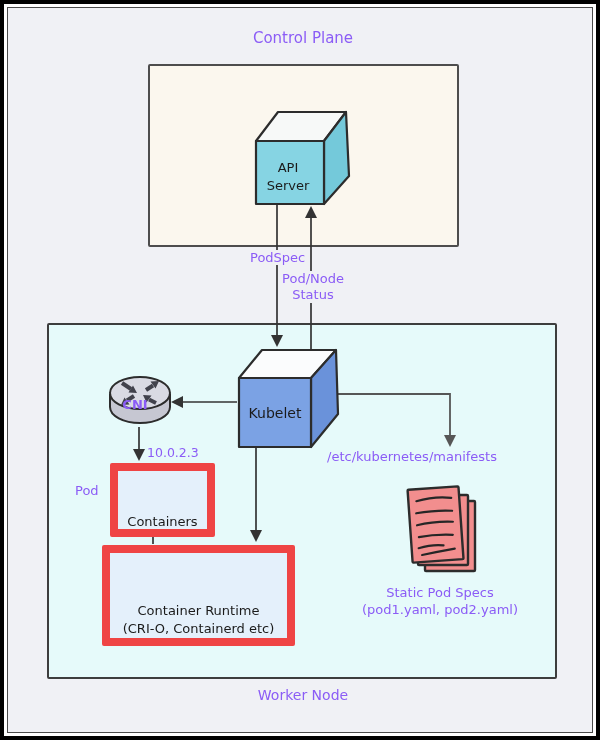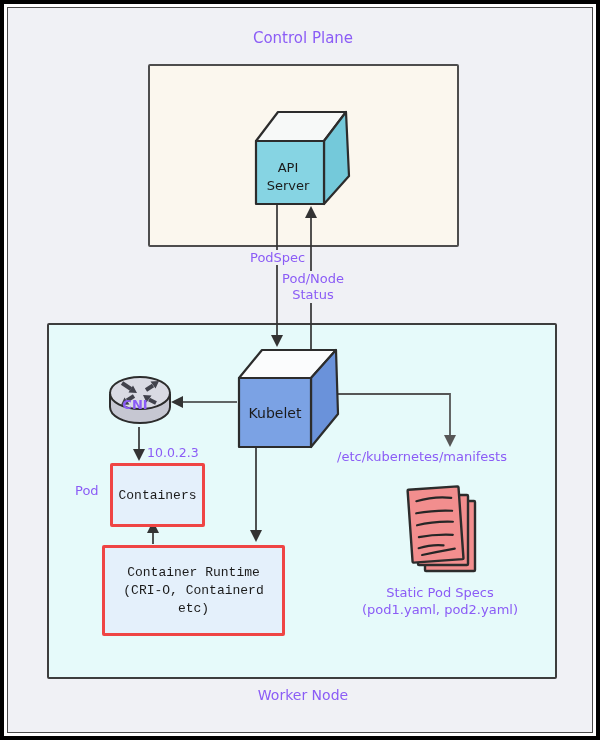--- a/index.html
+++ b/index.html
@@ -14,22 +14,22 @@
     border:1px solid #4a4a4a;background:var(--page-bg);}
   .abs{position:absolute;}
   .lbl{position:absolute;white-space:nowrap;font-size:13px;color:#8b5cf6;}
   .centered{transform:translateX(-50%);text-align:center;}
   .knockout{background:var(--page-bg);padding:0 3px;line-height:15px;}
   .box{position:absolute;border-radius:2px;}
   .cp-box{left:148px;top:64px;width:307px;height:179px;
     background:var(--control-plane-fill);border:2px solid #4d4d4d;}
   .wn-box{left:47px;top:323px;width:506px;height:352px;
     background:var(--worker-fill);border:2px solid #3d3d3d;}
-  .sub-box{background:var(--box-fill);border:3px solid #ef4444;
-    display:flex;align-items:center;justify-content:center;flex-direction:column;font-family:Liberation Mono, monospace;}
+  .sub-box{background:var(--box-fill);border:8px solid #ef4444;
+    display:flex;align-items:center;justify-content:flex-end;flex-direction:column;}
   .containers-box{left:110px;top:463px;width:89px;height:58px;}
   .runtime-box{left:102px;top:545px;width:177px;height:85px;line-height:18px;font-size:13px;text-align:center;}
   .cube-label{position:absolute;text-align:center;font-size:13px;line-height:18px;}
   svg{position:absolute;overflow:visible;}
   .edge-layer{left:0;top:0;pointer-events:none;}
   .title{font-size:15px;}
   .footer-title{font-size:14px;}
 </style>
 </head>
 <body>
@@ -150,21 +150,21 @@
 
   <div class="box sub-box containers-box">
     <div style="font-size:13px;">Containers</div>
   </div>
 
   <div class="box sub-box runtime-box">
     <div>Container Runtime</div>
     <div>(CRI-O, Containerd etc)</div>
   </div>
 
-  <div class="lbl centered" style="left:422px;top:449px;">/etc/kubernetes/manifests</div>
+  <div class="lbl centered" style="left:412px;top:449px;">/etc/kubernetes/manifests</div>
 
   <div class="lbl centered" style="left:440px;top:584px;line-height:17px;">
     <div>Static Pod Specs</div>
     <div>(pod1.yaml, pod2.yaml)</div>
   </div>
 
   <div class="lbl centered footer-title" style="left:303px;top:687px;">Worker Node</div>
 </div>
 
 </body></html>

